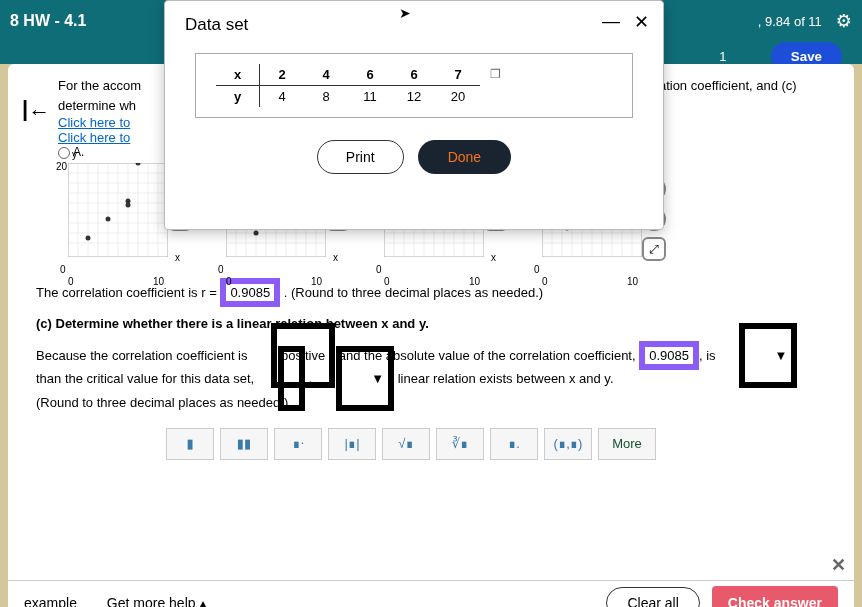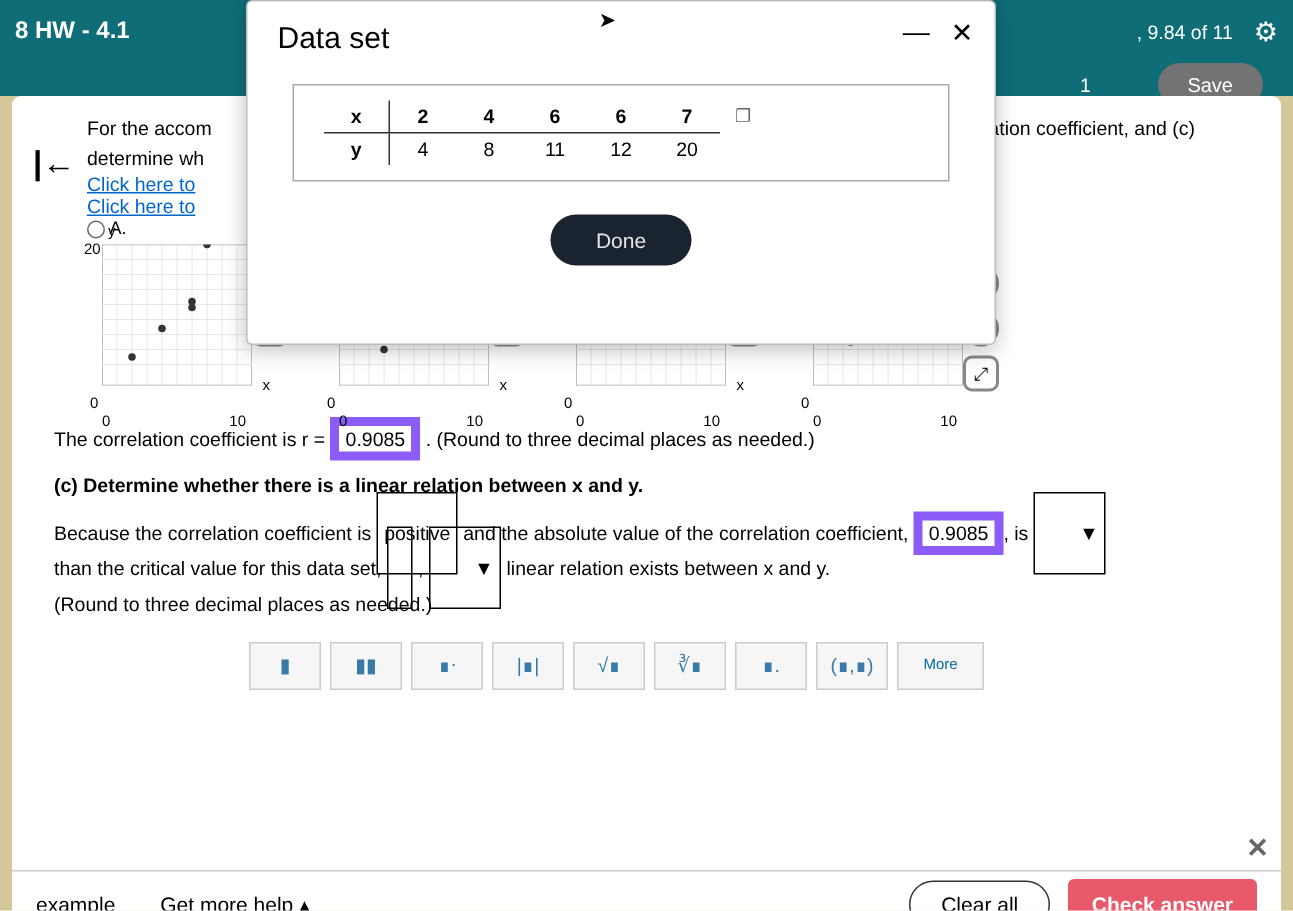--- a/index.html
+++ b/index.html
@@ -1,61 +1,61 @@
 <!DOCTYPE html>
 <html><head>
 <meta charset="utf-8">
 <style>
   * { box-sizing: border-box; margin: 0; padding: 0; }
   body { font-family: Arial, sans-serif; background: #d4c89a; width: 862px; height: 607px; overflow: hidden; position: relative; }
   .header { background: #0f6d78; height: 42px; display: flex; align-items: center; padding: 0 10px; color: #fff; }
   .header-left { font-weight: bold; font-size: 16px; flex: 1; }
   .header-right { display: flex; align-items: center; gap: 14px; font-size: 13px; }
-  .save-btn { background: #737373; color: #fff; border-radius: 18px; padding: 7px 20px; font-weight: normal; border: none; }
+  .save-btn { background: #1d4ed8; color: #fff; border-radius: 18px; padding: 7px 20px; font-weight: bold; border: none; }
   .gear { font-size: 18px; }
   .content { background: #fff; margin: 0 8px; height: 560px; position: relative; padding: 12px 28px; border-radius: 6px 6px 0 0; }
   .back-arrow { position: absolute; left: 14px; top: 32px; font-size: 22px; font-weight: bold; }
   .prompt { margin-left: 22px; font-size: 13px; line-height: 1.5; }
   .link { color: #0066cc; text-decoration: underline; font-size: 13px; display: block; margin-left: 22px; }
   .plots { display: flex; gap: 28px; margin: 18px 0 8px 18px; }
   .plot-group { position: relative; }
   .plot-label { font-size: 12px; position: absolute; top: -18px; left: 4px; }
   .radio-circle { width: 12px; height: 12px; border: 1px solid #666; border-radius: 50%; display: inline-block; vertical-align: middle; margin-right: 3px; }
   .plot { width: 130px; height: 110px; position: relative; }
   .grid-svg { position: absolute; top: 0; left: 14px; }
   .axis-lbl { position: absolute; font-size: 10px; }
   .zoom-icons { position: absolute; right: -8px; top: 14px; display: flex; flex-direction: column; gap: 6px; }
   .icon-btn { width: 24px; height: 24px; border: 2px solid #888; border-radius: 50%; display: flex; align-items: center; justify-content: center; font-size: 12px; background: #fff; }
   .icon-sq { border-radius: 6px; }
   .q-text { font-size: 13px; margin: 8px 0; line-height: 1.8; }
   .boxed { border: 6px solid #8b5cf6; padding: 1px 4px; }
-  .boxed-sel { border: 1px solid #000000; padding: 19px 4px; }
+  .boxed-sel { border: 6px solid #000000; padding: 19px 4px; margin-left: 20px; }
   .toolbar { display: flex; gap: 6px; margin-top: 14px; margin-left: 130px; align-items: center; }
   .tool-btn { width: 48px; height: 32px; border: 1px solid #ccc; background: #f6f6f6; display: flex; align-items: center; justify-content: center; font-size: 13px; color: #3a7aa8; }
-  .tool-more { width: 58px; font-size: 10px; color: #0369a1; }
+  .tool-more { width: 58px; font-size: 13px; color: #14532d; }
   .close-x { position: absolute; right: 8px; top: 490px; font-size: 18px; font-weight: bold; color: #666; }
   .footer { position: absolute; bottom: 0; left: 0; right: 0; height: 44px; border-top: 1px solid #ccc; display: flex; align-items: center; padding: 0 16px; background: #fff; }
   .footer-left { font-size: 14px; flex: 1; }
   .gmh { text-decoration: underline; margin-left: 26px; }
   .clear-btn { border: 1.5px solid #333; border-radius: 18px; padding: 7px 20px; background: #fff; font-size: 14px; margin-right: 12px; }
   .check-btn { background: #e85a6b; color: #fff; border: none; border-radius: 4px; padding: 9px 16px; font-size: 14px; font-weight: bold; }
   
   .modal { position: absolute; top: 0; left: 164px; width: 500px; height: 230px; background: #fff; border: 1px solid #bbb; border-radius: 4px; box-shadow: 0 3px 14px rgba(0,0,0,0.25); z-index: 20; padding: 14px 20px; }
-  .modal-title { font-size: 20px; font-weight: normal; }
+  .modal-title { font-size: 17px; font-weight: normal; }
   .modal-controls { position: absolute; top: 10px; right: 14px; display: flex; gap: 14px; font-size: 18px; }
   .data-table { border: 1px solid #aaa; margin: 18px 10px 0 10px; padding: 10px 20px; }
   .dt-row { display: flex; }
   .dt-cell { width: 44px; text-align: center; font-size: 13px; padding: 3px 0; }
   .dt-head { font-weight: bold; border-bottom: 1px solid #333; }
   .dt-lbl { font-weight: bold; border-right: 1px solid #333; width: 44px; }
   .dt-row:first-child .dt-lbl { border-bottom: 1px solid #333; }
   .copy-icon { font-size: 12px; margin-left: 10px; color: #666; padding-top: 3px; }
   .modal-btns { display: flex; gap: 14px; justify-content: center; margin-top: 22px; }
   .print-btn { border: 1.5px solid #333; border-radius: 20px; padding: 8px 28px; background: #fff; font-size: 14px; }
-  .done-btn { border: none; border-radius: 20px; padding: 9px 30px; background: #1a2330; color: #e5e5e5; font-size: 14px; text-align: center; }
+  .done-btn { border: none; border-radius: 20px; padding: 9px 30px; background: #1a2330; color: #f97316; font-size: 14px; text-align: center; }
   .cursor { position: absolute; top: 4px; left: 234px; font-size: 14px; }
 </style>
 </head>
 <body>
 
 <div class="header">
   <div class="header-left">8 HW - 4.1</div>
   <div class="header-right">
     <span>, 9.84 of 11</span>
     <span class="gear">⚙</span>
@@ -296,15 +296,16 @@
     <div class="dt-row">
       <div class="dt-cell dt-lbl">y</div>
       <div class="dt-cell">4</div>
       <div class="dt-cell">8</div>
       <div class="dt-cell">11</div>
       <div class="dt-cell">12</div>
       <div class="dt-cell">20</div>
     </div>
   </div>
   <div class="modal-btns">
+    <button class="print-btn">Print</button>
     <button class="done-btn">Done</button>
   </div>
 </div>
 
 </body></html>

